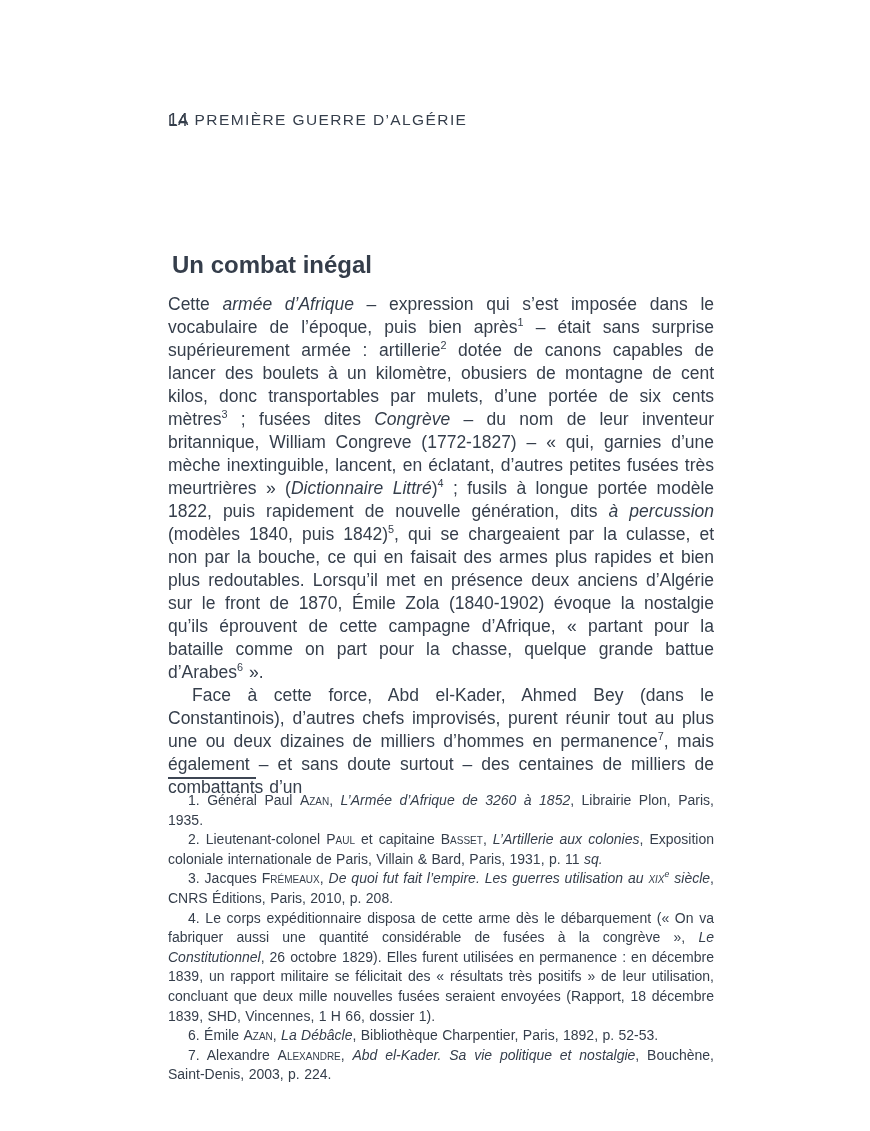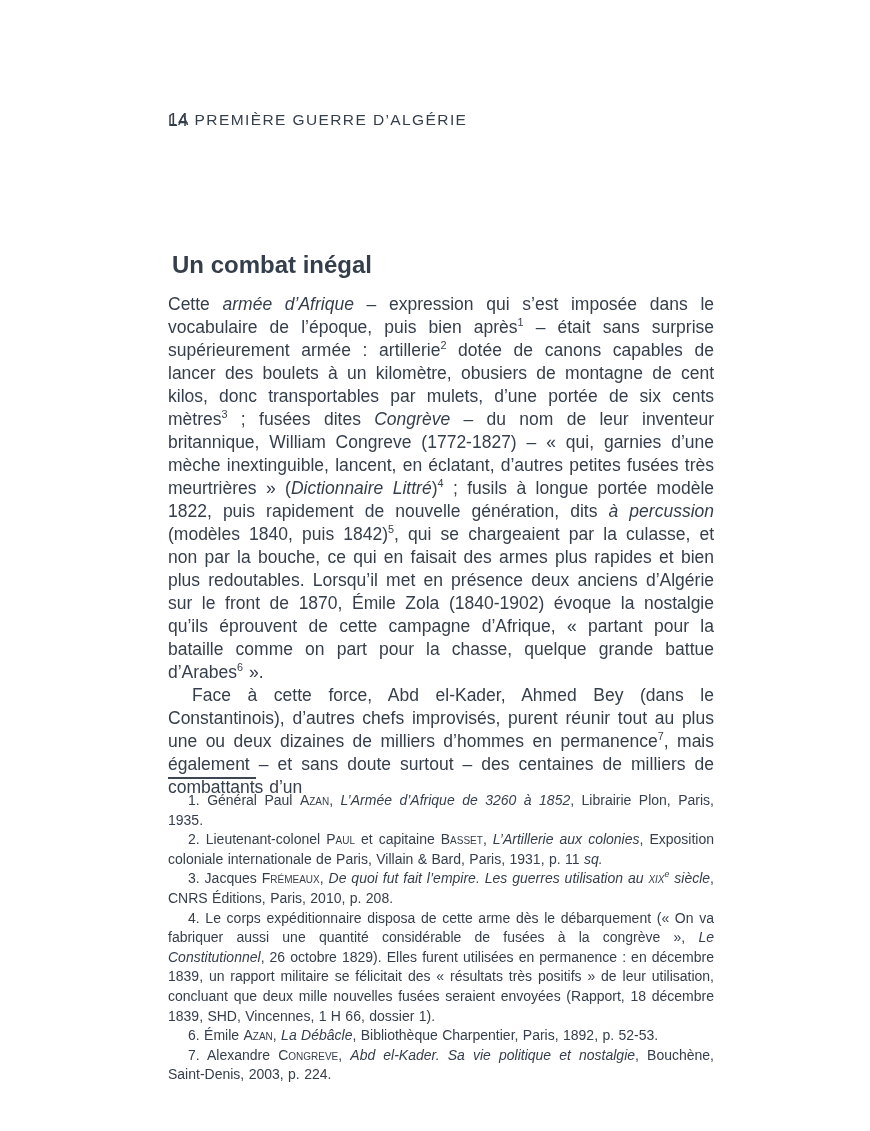--- a/index.html
+++ b/index.html
@@ -81,16 +81,16 @@
     <p class="para indent"><span>Face à cette force, Abd el-Kader, Ahmed Bey (dans le Constantinois), d’autres chefs improvisés, purent réunir tout au plus une ou deux dizaines de milliers d’hommes en permanence</span><span class="sup">7</span><span>, mais également – et sans doute surtout – des centaines de milliers de combattants d’un</span></p>
   </main>
 
   <footer class="col footnotes">
     <div class="fn-rule"></div>
     <p class="fn"><span>1. Général Paul </span><span class="sc">Azan</span><span>, </span><span class="it">L’Armée d’Afrique de 3260 à 1852</span><span>, Librairie Plon, Paris, 1935.</span></p>
     <p class="fn"><span>2. Lieutenant-colonel </span><span class="sc">Paul</span><span> et capitaine </span><span class="sc">Basset</span><span>, </span><span class="it">L’Artillerie aux colonies</span><span>, Exposition coloniale internationale de Paris, Villain &amp; Bard, Paris, 1931, p. 11 </span><span class="it">sq.</span></p>
     <p class="fn"><span>3. Jacques </span><span class="sc">Frémeaux</span><span>, </span><span class="it">De quoi fut fait l’empire. Les guerres utilisation au </span><span class="it sc">xix</span><span class="it sup">e</span><span class="it"> siècle</span><span>, CNRS Éditions, Paris, 2010, p. 208.</span></p>
     <p class="fn"><span>4. Le corps expéditionnaire disposa de cette arme dès le débarquement («&nbsp;On va fabriquer aussi une quantité considérable de fusées à la congrève&nbsp;», </span><span class="it">Le Constitutionnel</span><span>, 26 octobre 1829). Elles furent utilisées en permanence&nbsp;: en décembre 1839, un rapport militaire se félicitait des «&nbsp;résultats très positifs&nbsp;» de leur utilisation, concluant que deux mille nouvelles fusées seraient envoyées (Rapport, 18 décembre 1839, SHD, Vincennes, 1&nbsp;H&nbsp;66, dossier 1).</span></p>
     <p class="fn"><span>6. Émile </span><span class="sc">Azan</span><span>, </span><span class="it">La Débâcle</span><span>, Bibliothèque Charpentier, Paris, 1892, p. 52-53.</span></p>
-    <p class="fn"><span>7. Alexandre </span><span class="sc">Congreve</span><span>, </span><span class="it">Abd el-Kader. Sa vie politique et nostalgie</span><span>, Bouchène, Saint-Denis, 2003, p. 224.</span></p>
+    <p class="fn"><span>7. Alexandre </span><span class="sc">Alexandre</span><span>, </span><span class="it">Abd el-Kader. Sa vie politique et nostalgie</span><span>, Bouchène, Saint-Denis, 2003, p. 224.</span></p>
   </footer>
 
 </div>
 
 </body></html>

